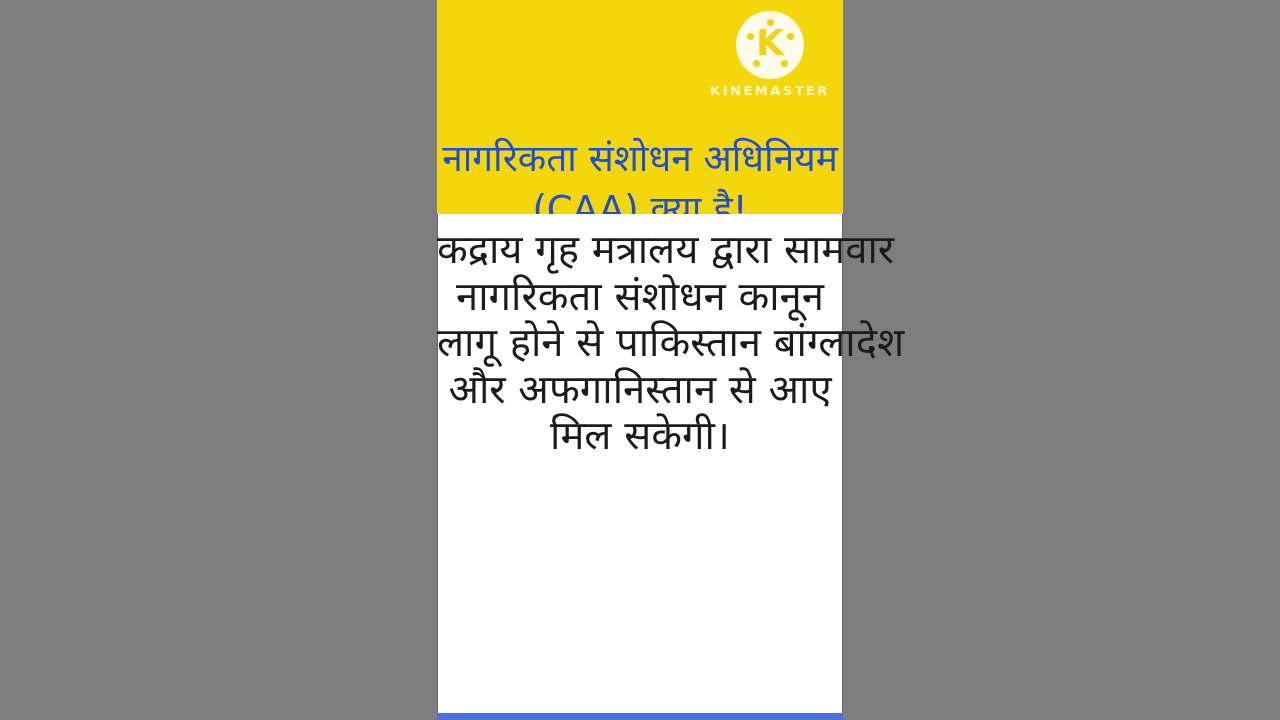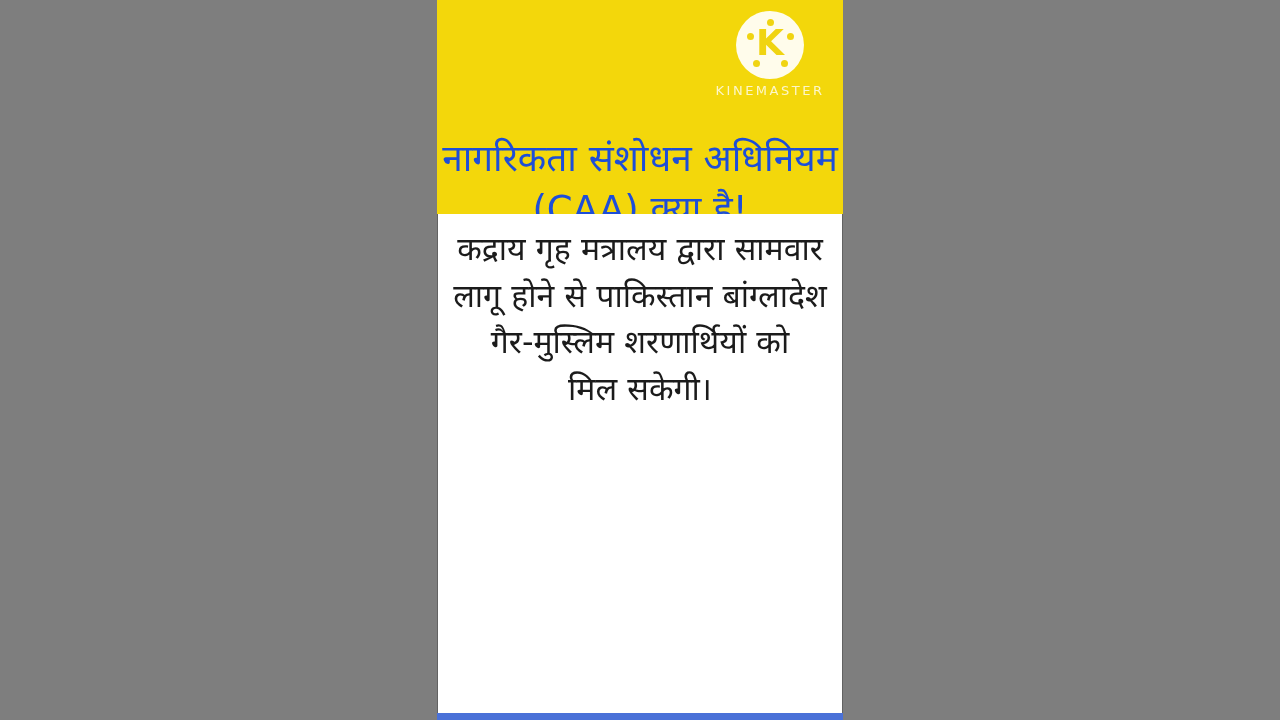--- a/index.html
+++ b/index.html
@@ -68,21 +68,21 @@
     background: #f0d411;
   }
   .dot-top        { left: 31px; top:  8px; }
   .dot-upleft     { left: 11px; top: 22px; }
   .dot-upright    { left: 51px; top: 22px; }
   .dot-downleft   { left: 17px; top: 49px; }
   .dot-downright  { left: 45px; top: 49px; }
   .brand-text {
     margin-top: 4px;
     font-size: 13px;
-    font-weight: normal;
+    font-weight: bold;
     letter-spacing: 2.5px;
     color: rgba(255,255,255,0.78);
     white-space: nowrap;
   }
   
   .title {
     position: absolute;
     left: 0;
     top: 88px;
     width: 100%;
@@ -92,21 +92,21 @@
     font-weight: 500;
     line-height: 51px;
     white-space: nowrap;
     margin-top: 45px;
   }
   
   .body-text {
     padding-top: 12px;
     text-align: center;
     color: #1b1b1b;
-    font-size: 32px;
+    font-size: 40px;
     font-weight: 400;
     line-height: 46.5px;
   }
   .body-line {
     white-space: nowrap;
   }
   
   .bottom-strip {
     position: absolute;
     left: 0;
@@ -151,22 +151,23 @@
 
       <div class="title">
         <div>नागरिकता संशोधन अधिनियम</div>
         <div>(CAA) क्या है!</div>
       </div>
 
     </div>
 
     <div class="body-text">
       <div class="body-line">कद्राय गृह मत्रालय द्वारा सामवार</div>
+      <div class="body-line">नागरिकता संशोधन कानून</div>
       <div class="body-line">लागू होने से पाकिस्तान बांग्लादेश</div>
-      <div class="body-line">गैर-मुस्लिम शरणार्थियों को</div>
+      <div class="body-line">और अफगानिस्तान से आए</div>
       <div class="body-line">मिल सकेगी।</div>
     </div>
 
     <div class="bottom-strip"></div>
 
   </div>
 
 </div>
 
 </body></html>

